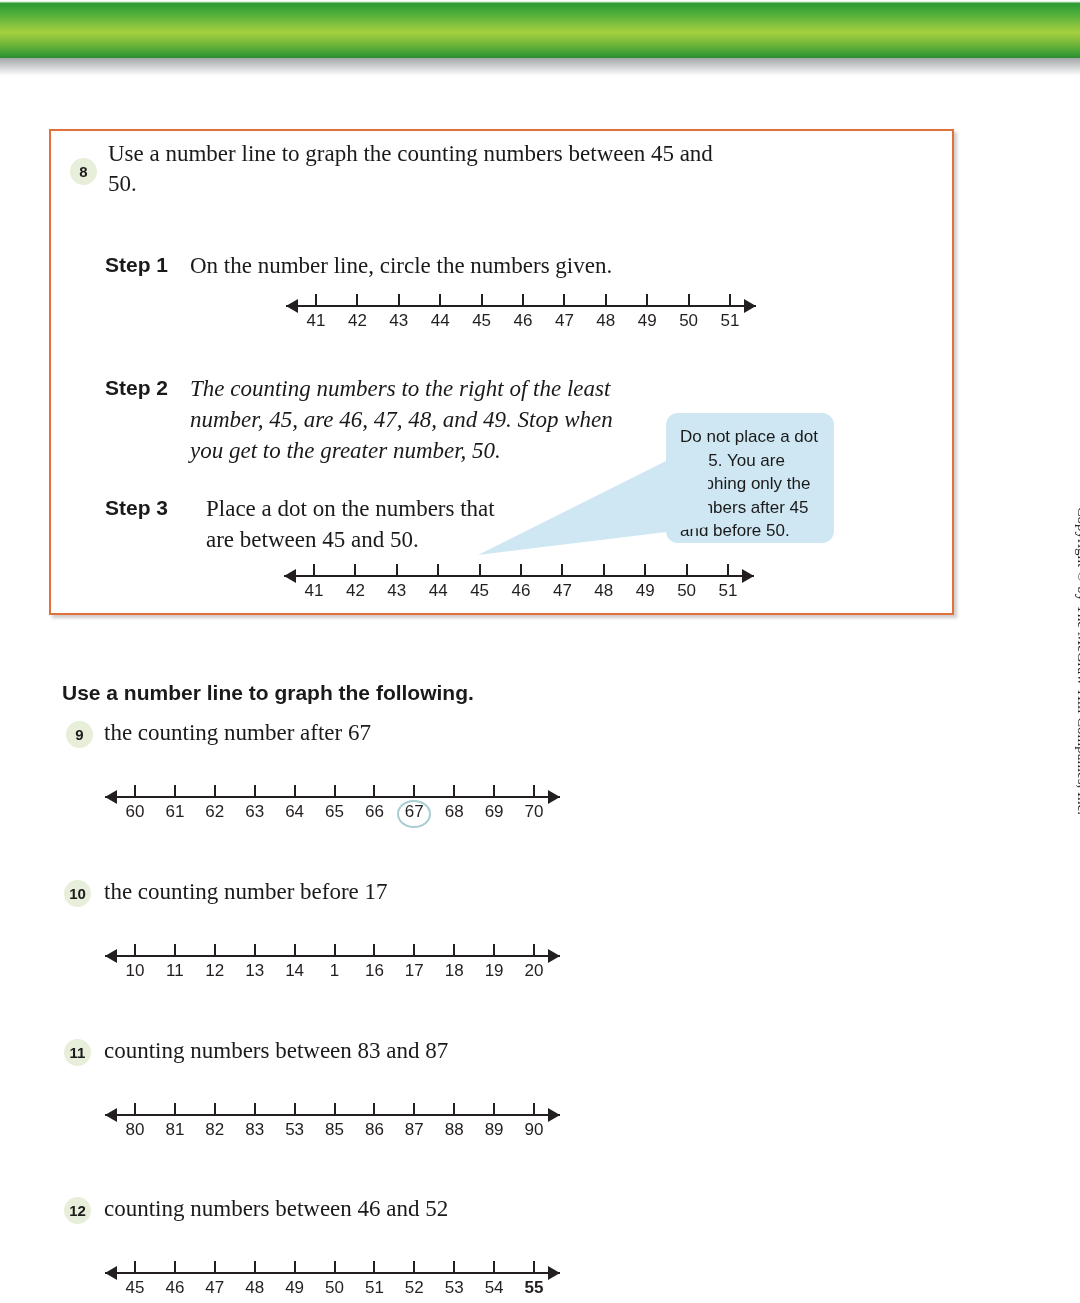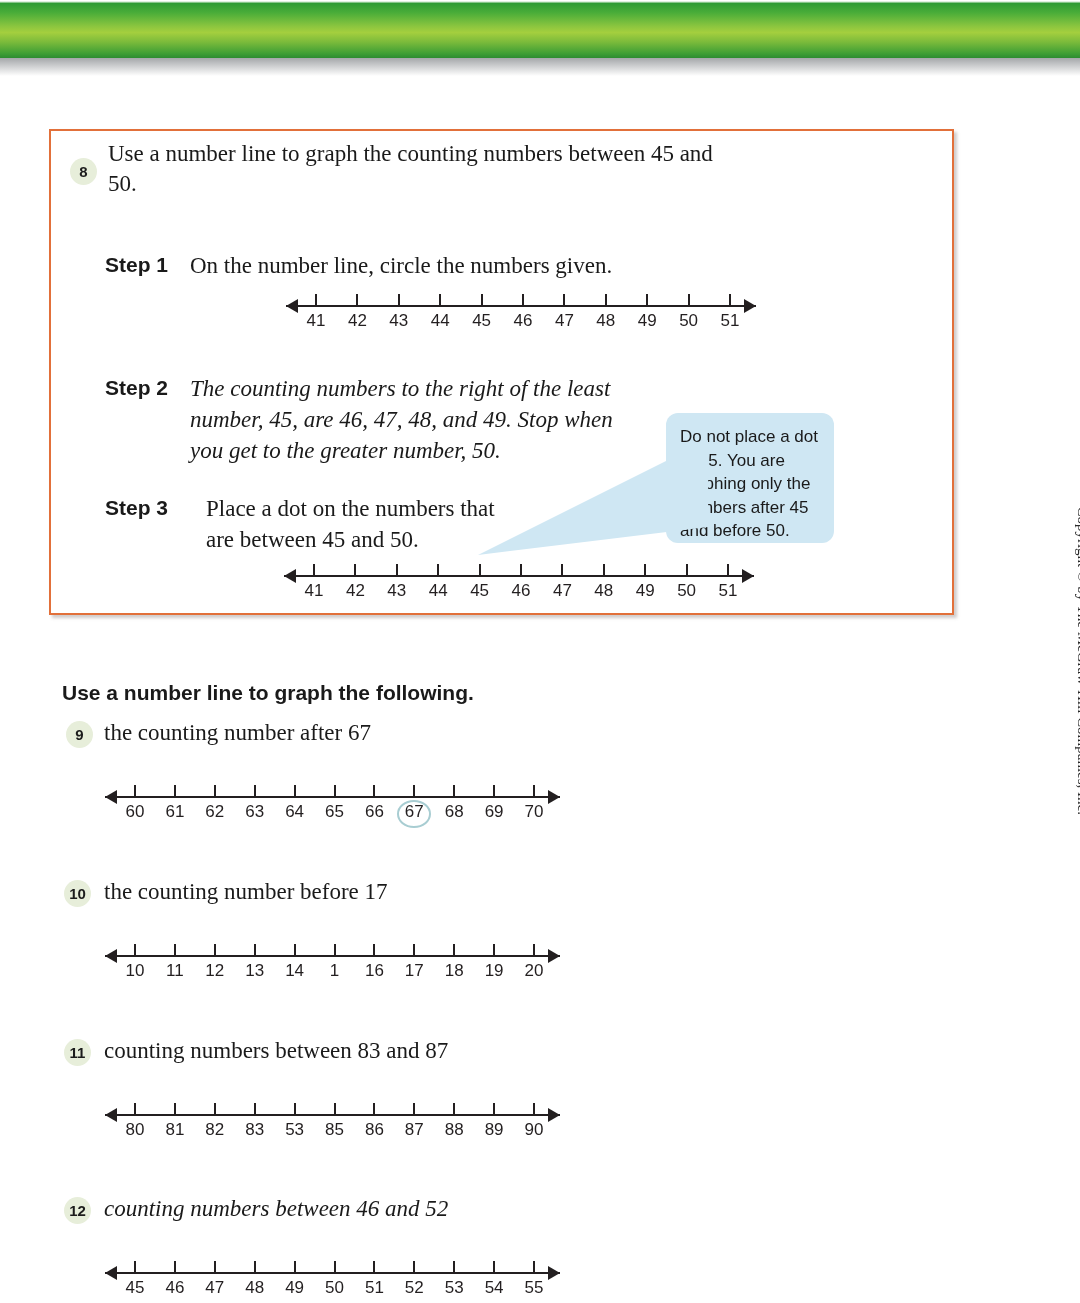--- a/index.html
+++ b/index.html
@@ -258,21 +258,21 @@
     <div class="nl-label" style="left: 309.3px;">87</div>
     <div class="nl-tick" style="left: 348.2px;"></div>
     <div class="nl-label" style="left: 349.2px;">88</div>
     <div class="nl-tick" style="left: 388.1px;"></div>
     <div class="nl-label" style="left: 389.1px; text-align: center;">89</div>
     <div class="nl-tick" style="left: 428px;"></div>
     <div class="nl-label" style="left: 429px;">90</div>
   </div>
 
 <div class="q-badge" style="left:64px;top:1197px;">12</div>
-<div class="q-text serif" style="left:104px;top:1194px;width:640px;font-style:italic;">counting numbers between 46 and 52</div>
+<div class="q-text serif" style="left:104px;top:1194px;width:640px;">counting numbers between 46 and 52</div>
 <div class="numline" id="nl-5" style="left:105px;top:1258px;width:455px;height:46px;">
     <div class="nl-axis" style="width: 455px;"></div>
     <div class="nl-arrow nl-arrow-l"></div>
     <div class="nl-arrow nl-arrow-r" style="left: 443px;"></div>
     <div class="nl-tick" style="left: 29px;"></div>
     <div class="nl-label" style="left: 30px;">45</div>
     <div class="nl-tick" style="left: 68.9px;"></div>
     <div class="nl-label" style="left: 69.9px;">46</div>
     <div class="nl-tick" style="left: 108.8px;"></div>
     <div class="nl-label" style="left: 109.8px;">47</div>
@@ -284,16 +284,16 @@
     <div class="nl-label" style="left: 229.5px;">50</div>
     <div class="nl-tick" style="left: 268.4px;"></div>
     <div class="nl-label" style="left: 269.4px;">51</div>
     <div class="nl-tick" style="left: 308.3px;"></div>
     <div class="nl-label" style="left: 309.3px;">52</div>
     <div class="nl-tick" style="left: 348.2px;"></div>
     <div class="nl-label" style="left: 349.2px;">53</div>
     <div class="nl-tick" style="left: 388.1px;"></div>
     <div class="nl-label" style="left: 389.1px;">54</div>
     <div class="nl-tick" style="left: 428px;"></div>
-    <div class="nl-label" style="left: 429px;">55</div>
+    <div class="nl-label" style="left: 429px; font-weight: bold;">55</div>
   </div>
 
 <div class="copyright">Copyright © by The McGraw-Hill Companies, Inc.</div>
 
 </body></html>

